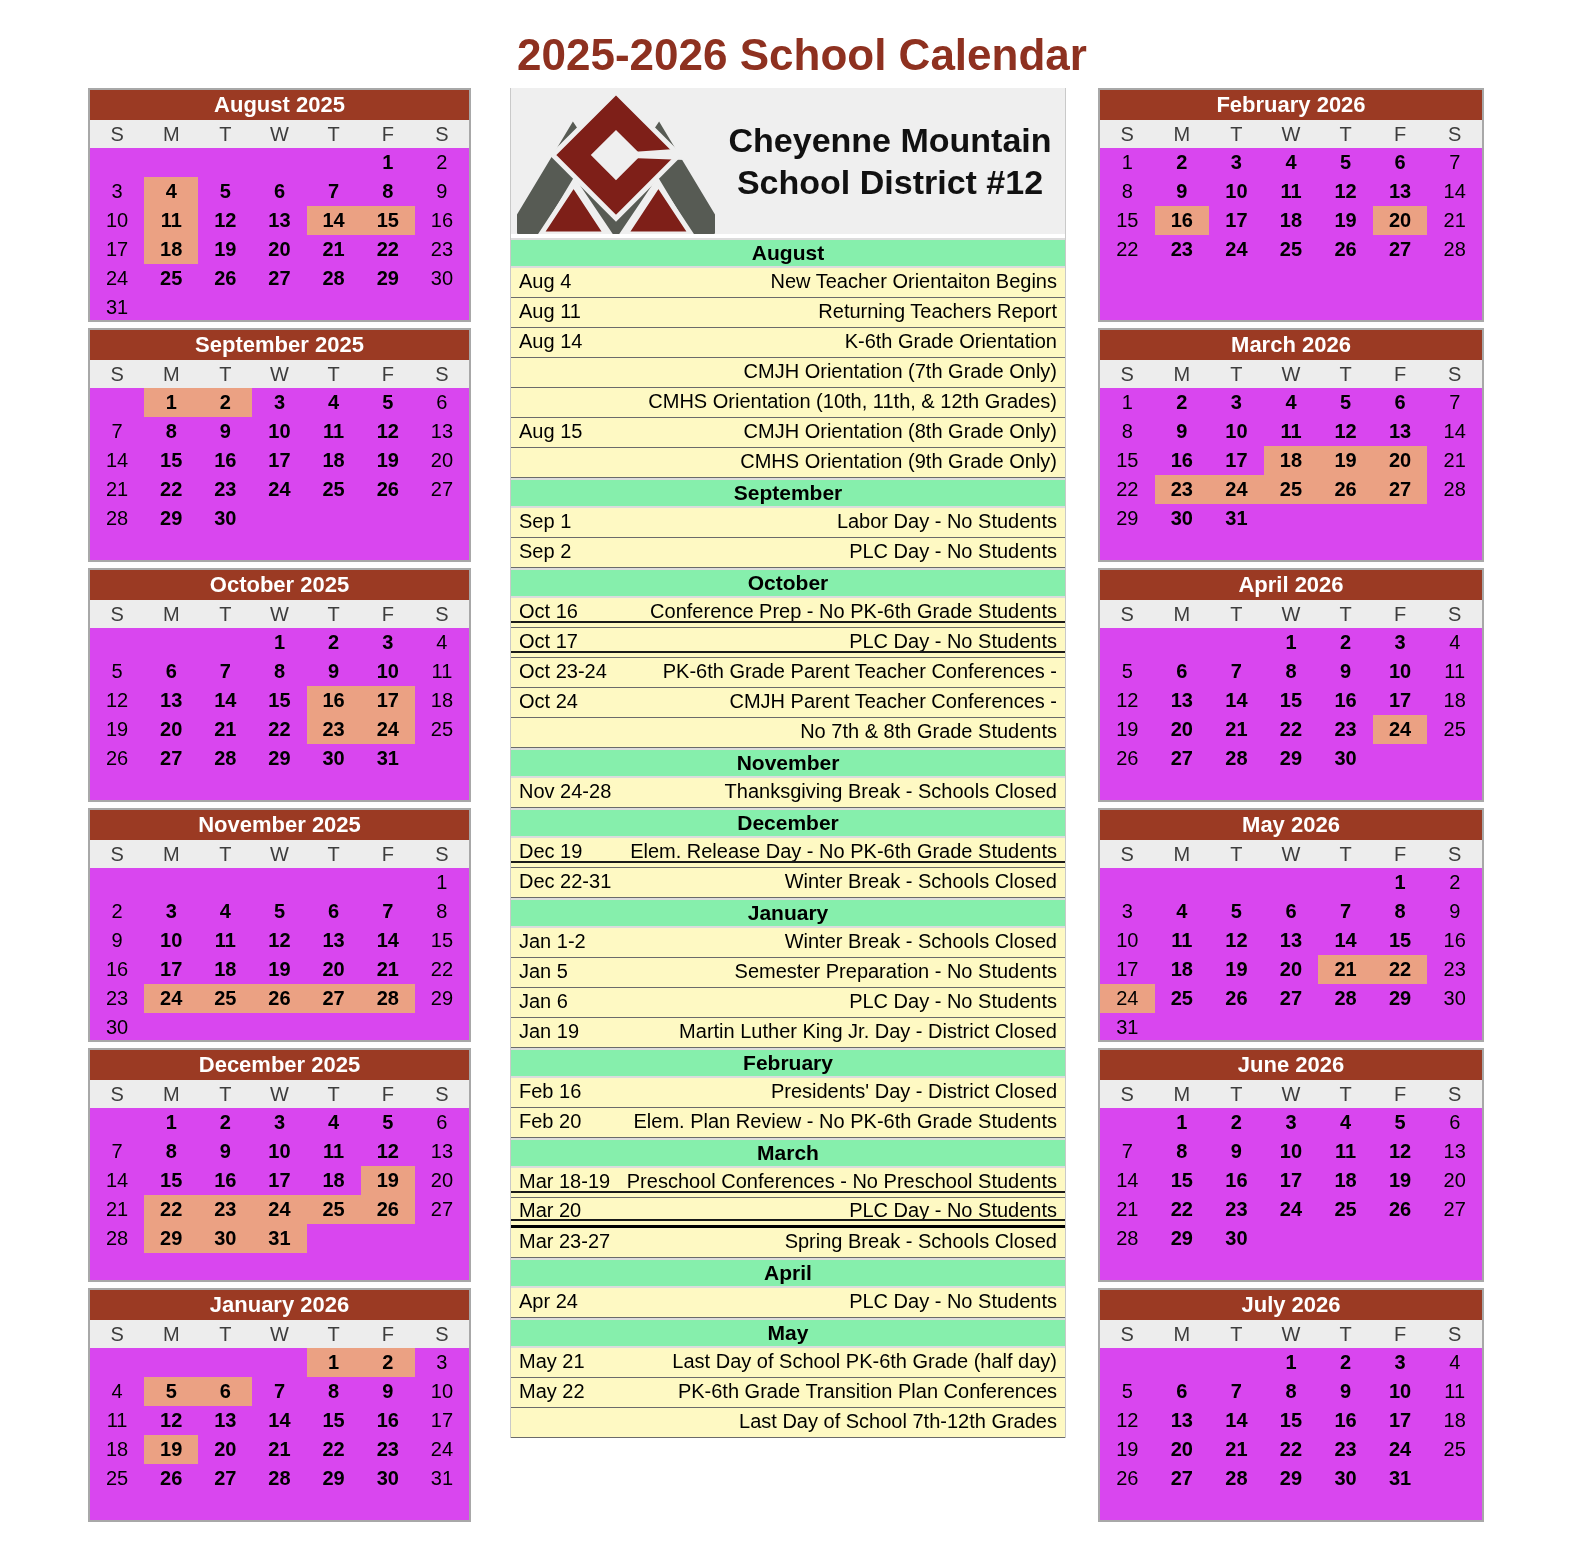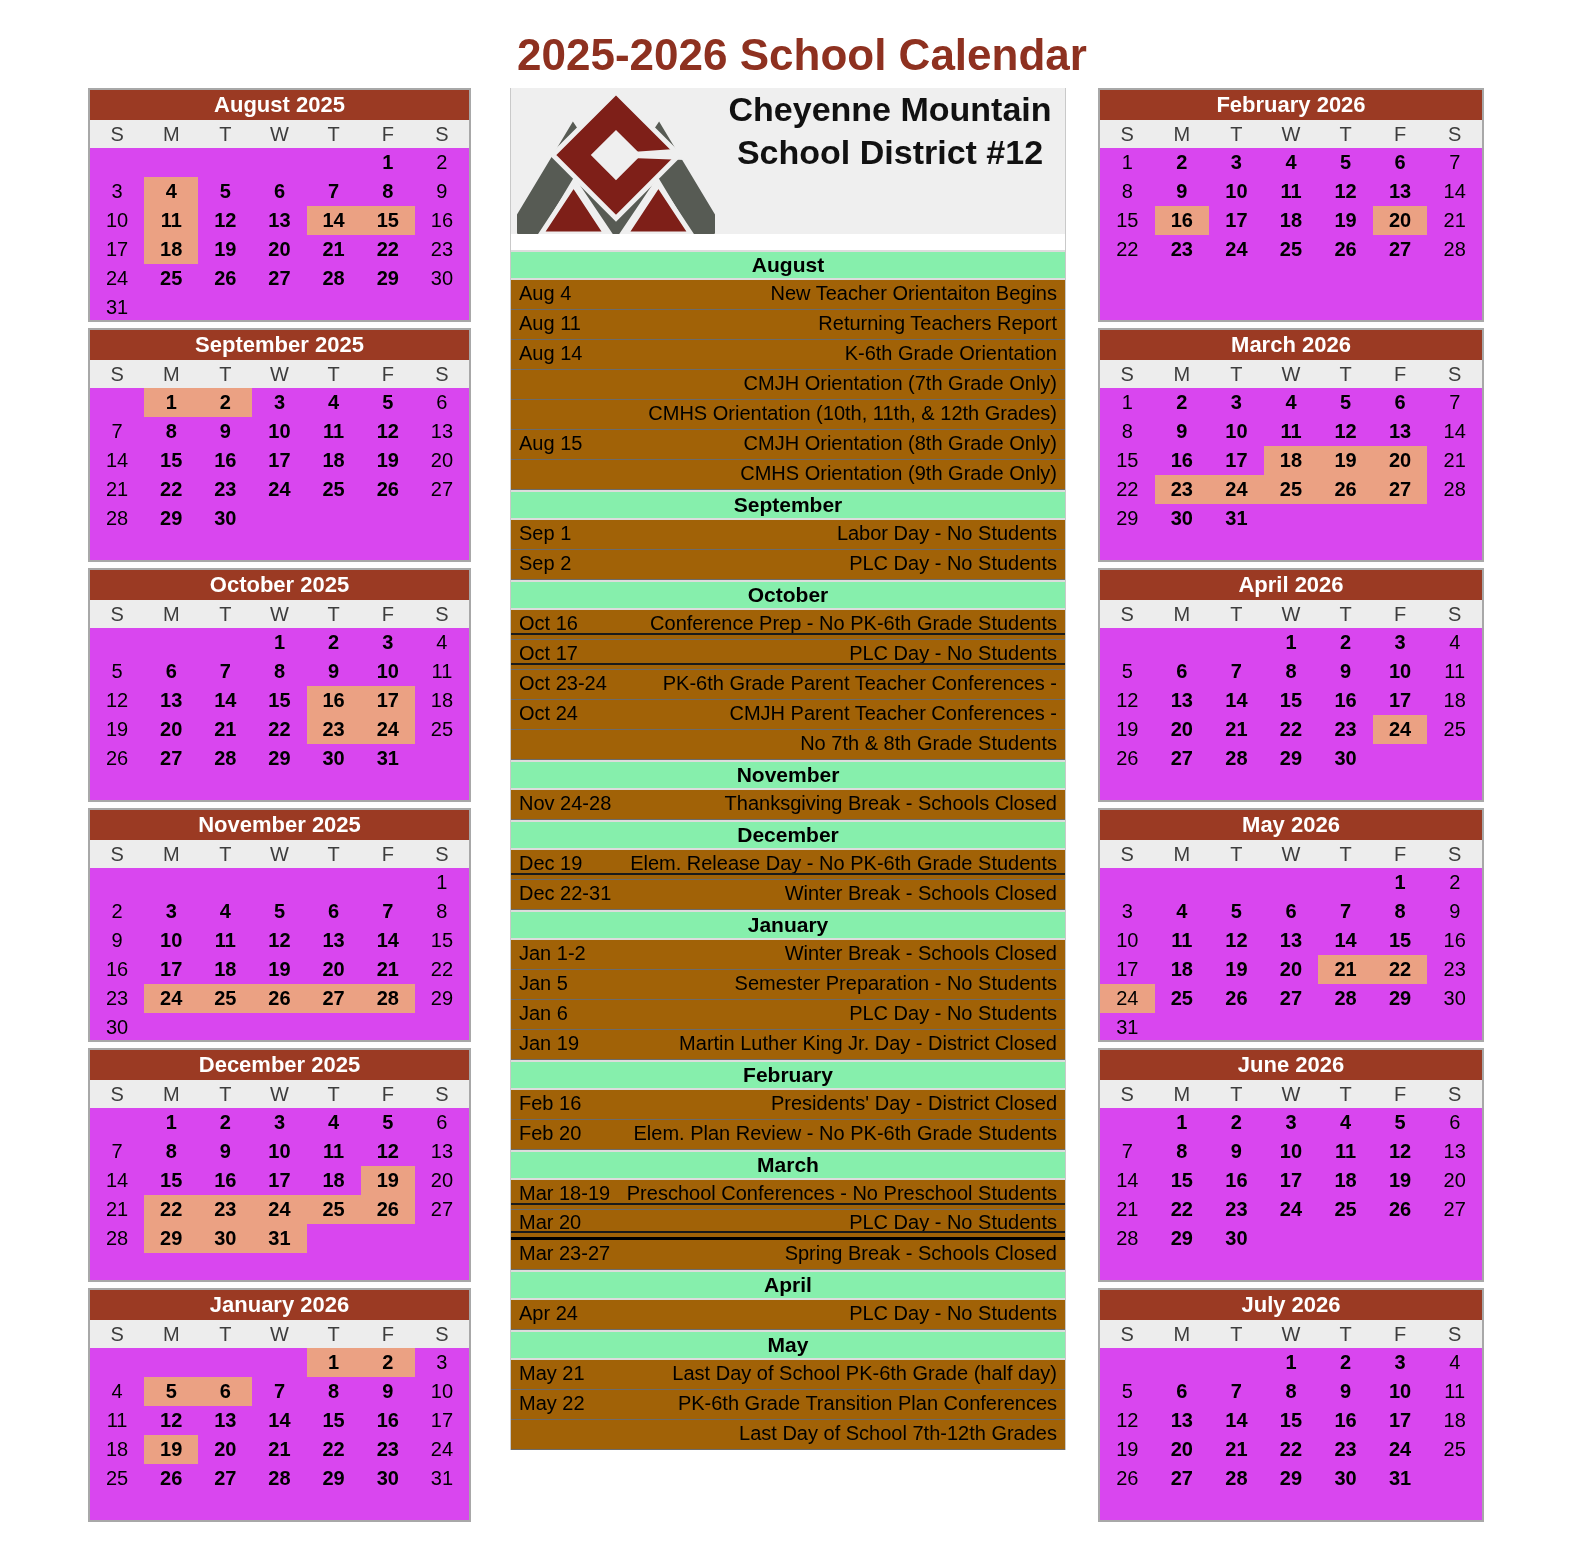--- a/index.html
+++ b/index.html
@@ -22,30 +22,30 @@
   .wd-row{height:28px;background:#EDEDED;display:grid;grid-template-columns:repeat(7,1fr);}
   .wd{display:flex;align-items:center;justify-content:center;font-size:20px;color:#3d3d3d;}
   .dates{display:grid;grid-template-columns:repeat(7,1fr);grid-auto-rows:29px;}
   .cell{display:flex;align-items:center;justify-content:center;font-size:20px;}
   .cell.b{font-weight:bold;}
   .cell.hl{background:#EBA183;}
 
   
   #mid-col{position:absolute;top:88px;left:510px;width:556px;box-sizing:border-box;
     border-left:1px solid #c9c9c9;border-right:1px solid #c9c9c9;}
-  .logo-box{height:146px;background:#EFEFEF;display:flex;margin-bottom:16px;}
+  .logo-box{height:146px;background:#EFEFEF;display:flex;align-items:center;margin-bottom:4px;}
   .logo-svg{flex:0 0 auto;margin-left:6px;}
   .district-name{flex:1 1 auto;text-align:center;font-weight:bold;font-size:34px;line-height:1.25;color:#111;}
 
   .ev-month{height:30px;box-sizing:border-box;background:#86efac;font-weight:bold;font-size:21px;
     display:flex;align-items:center;justify-content:center;
     border-top:2px solid #dcdcdc;border-bottom:2px solid #dcdcdc;}
   .ev-row{position:relative;height:30px;box-sizing:border-box;display:flex;align-items:center;
     justify-content:space-between;padding:0 8px 2px 8px;border-bottom:1.5px solid #6b6b6b;
-    font-size:20px;background:#a16207;}
+    font-size:20px;background:#fef9c3;}
   .ev-date{flex:0 0 auto;white-space:nowrap;}
   .ev-desc{flex:1 1 auto;text-align:right;white-space:nowrap;}
   .ev-row.u::after{content:"";position:absolute;left:0;right:0;bottom:4px;
     border-bottom:2px solid #1a1a1a;}
   .ev-row.t{border-bottom:3.5px solid #000;justify-content:center;}
 </style>
 </head>
 <body>
 
 <div id="page">

